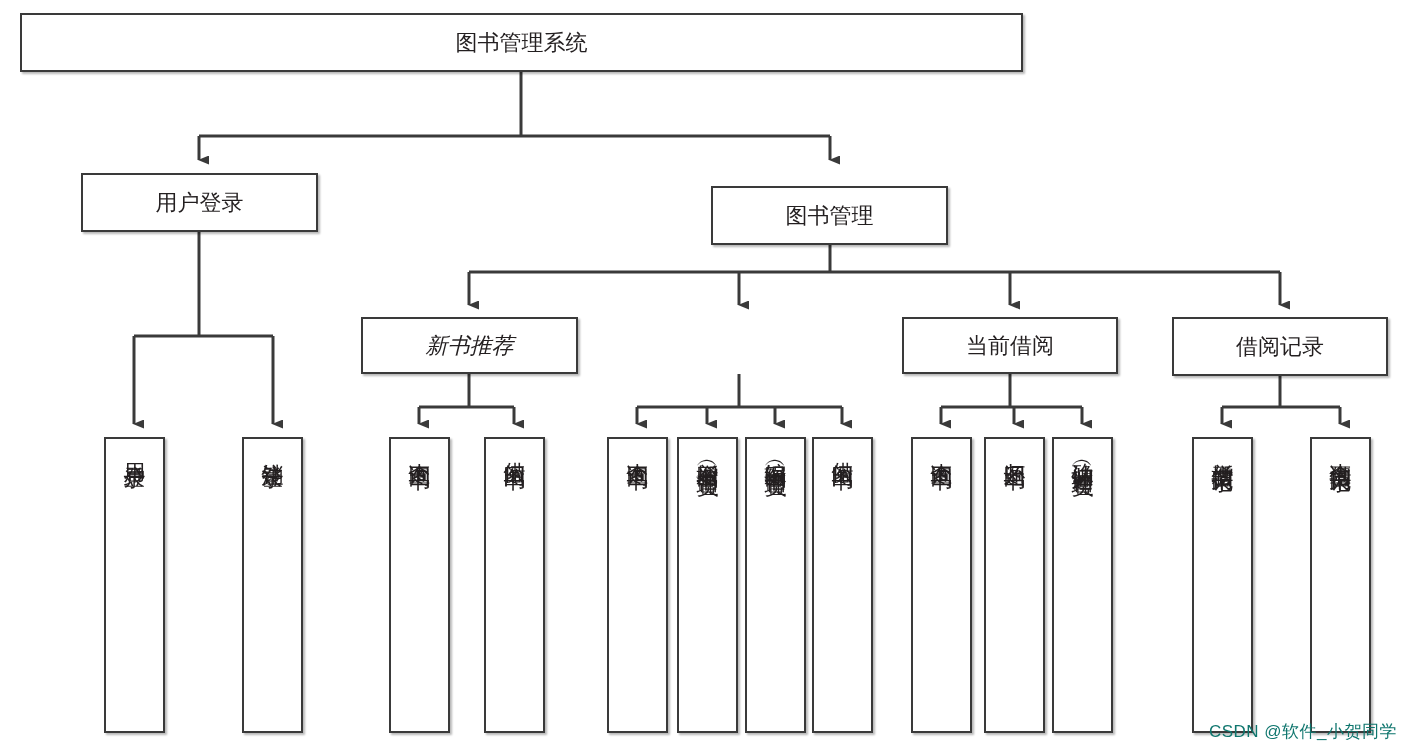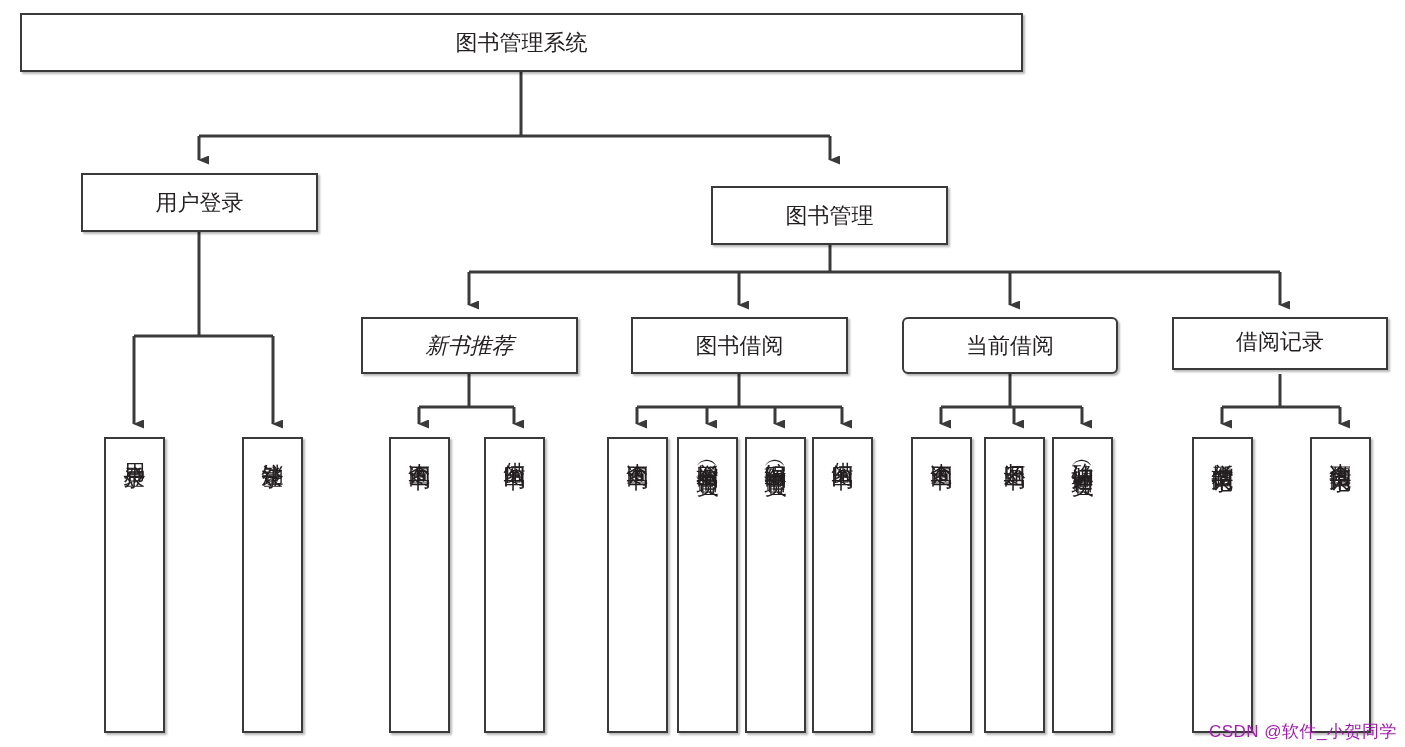--- a/index.html
+++ b/index.html
@@ -54,21 +54,21 @@
     letter-spacing: 2px;
     line-height: 1;
     text-align: left;
     white-space: nowrap;
   }
   #watermark {
     position: absolute;
     right: 8px;
     bottom: 4px;
     font-size: 17px;
-    color: #a21caf;
+    color: #0f766e;
     letter-spacing: 0.5px;
     white-space: nowrap;
     pointer-events: none;
   }
 </style>
 </head>
 <body>
 
 <div id="diagram-root">
 
@@ -130,27 +130,24 @@
   <div class="node-box" style="left:81px; top:173px; width:237px; height:59px;">
     <span class="node-label-h">用户登录</span>
   </div>
   <div class="node-box" style="left:711px; top:173px; width:237px; height:59px;margin-top:13px;">
     <span class="node-label-h">图书管理</span>
   </div>
 
   <div class="node-box" style="left:361px; top:317px; width:217px; height:57px;font-style:italic;">
     <span class="node-label-h">新书推荐</span>
   </div>
-  <div class="node-box" style="left:631px; top:317px; width:217px; height:57px;">
-    <span class="node-label-h">图书借阅</span>
-  </div>
-  <div class="node-box" style="left:902px; top:317px; width:216px; height:57px;border-radius:6px;">
+  <div class="node-box" style="left:902px; top:317px; width:216px; height:57px;">
     <span class="node-label-h">当前借阅</span>
   </div>
-  <div class="node-box" style="left:1172px; top:317px; width:216px; height:53px;font-family:Liberation Mono, monospace;">
+  <div class="node-box" style="left:1172px; top:317px; width:216px; height:59px;">
     <span class="node-label-h">借阅记录</span>
   </div>
 
   <div class="node-box leaf" style="left:104px; top:437px; width:61px; height:296px;">
     <span class="node-label-v">用户登录</span>
   </div>
   <div class="node-box leaf" style="left:242px; top:437px; width:61px; height:296px;">
     <span class="node-label-v">注销登录</span>
   </div>
 

